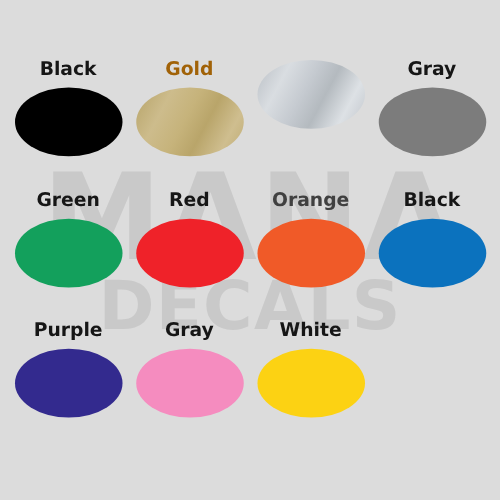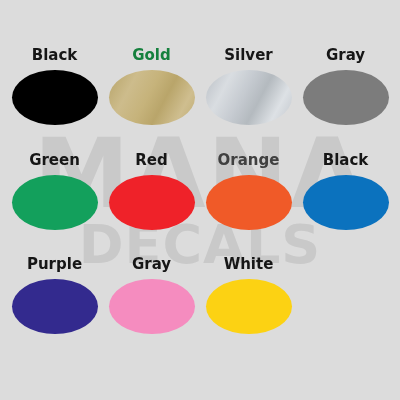--- a/index.html
+++ b/index.html
@@ -107,25 +107,24 @@
     <div class="watermark-line wm-top" style="color: rgb(201, 201, 201);">MANA</div>
     <div class="watermark-line wm-bottom" style="color: rgb(201, 201, 201);">DECALS</div>
   </div>
 
   <div id="swatch-grid">
       <div class="swatch-cell">
         <div class="swatch-label" style="color: rgb(22, 22, 22);">Black</div>
         <div class="swatch-ellipse" style="background: rgb(0, 0, 0);"></div>
       </div>
       <div class="swatch-cell">
-        <div class="swatch-label" style="color: #15803d;">Gold</div>
+        <div class="swatch-label" style="color: #a16207;">Gold</div>
         <div class="swatch-ellipse metallic" style="background: linear-gradient(118deg, rgb(182, 163, 104) 0%, rgb(205, 188, 140) 26%, rgb(198, 179, 123) 46%, rgb(185, 165, 106) 62%, rgb(207, 190, 143) 82%, rgb(191, 172, 116) 100%);"></div>
       </div>
       <div class="swatch-cell">
-        <div class="swatch-label" style="color: rgb(22, 22, 22);">Silver</div>
         <div class="swatch-ellipse metallic" style="background: linear-gradient(118deg, rgb(185, 190, 196) 0%, rgb(217, 221, 225) 24%, rgb(197, 202, 208) 44%, rgb(180, 186, 191) 60%, rgb(221, 225, 229) 80%, rgb(192, 197, 203) 100%);"></div>
       </div>
       <div class="swatch-cell">
         <div class="swatch-label" style="color: rgb(22, 22, 22);">Gray</div>
         <div class="swatch-ellipse" style="background: rgb(124, 124, 124);"></div>
       </div>
       <div class="swatch-cell">
         <div class="swatch-label" style="color: rgb(22, 22, 22);">Green</div>
         <div class="swatch-ellipse" style="background: rgb(19, 160, 92);"></div>
       </div>

